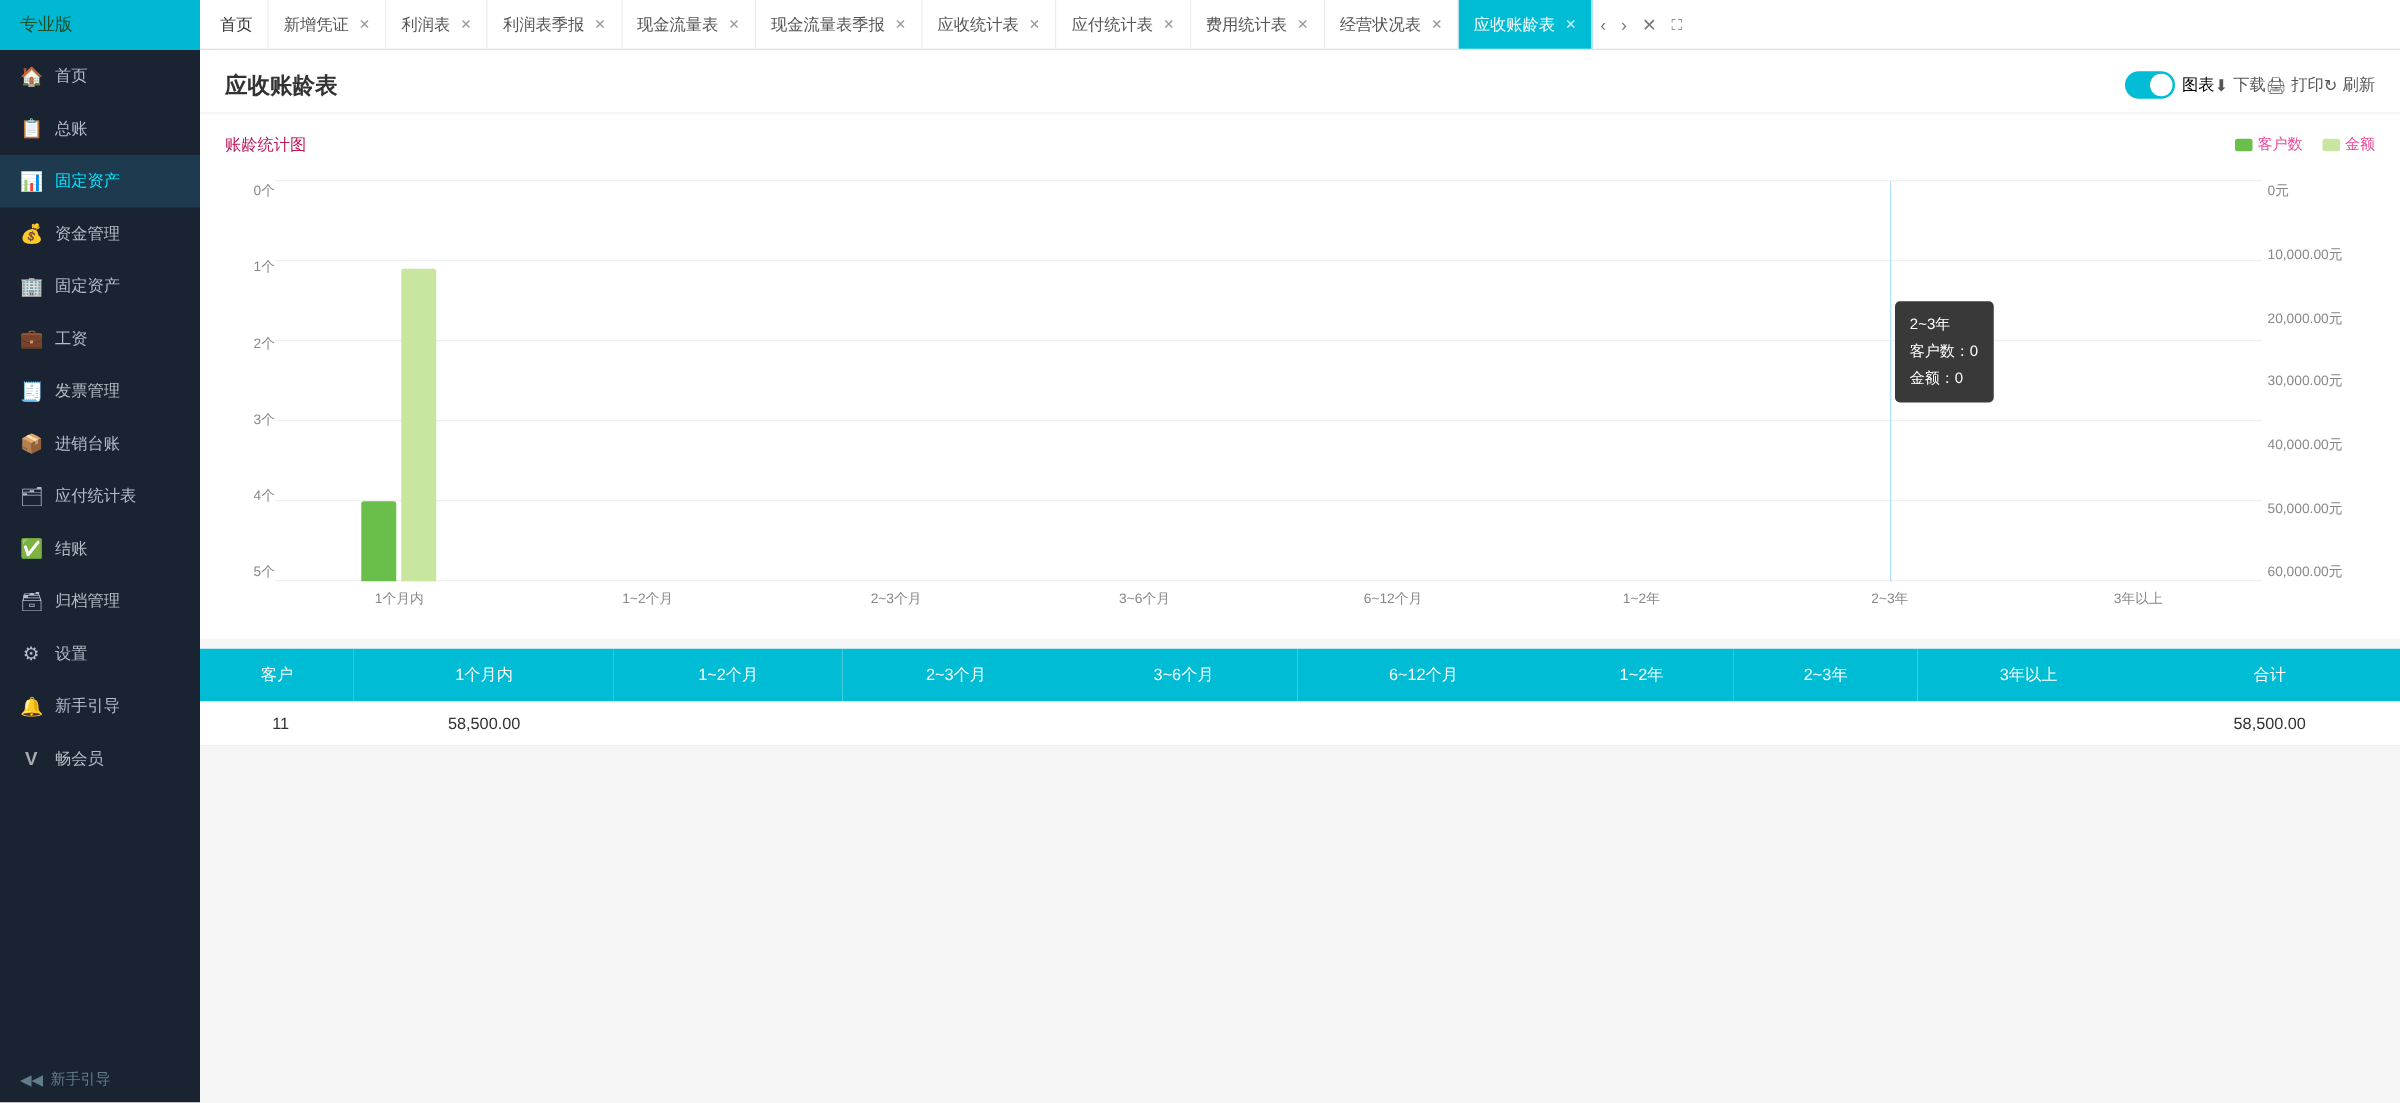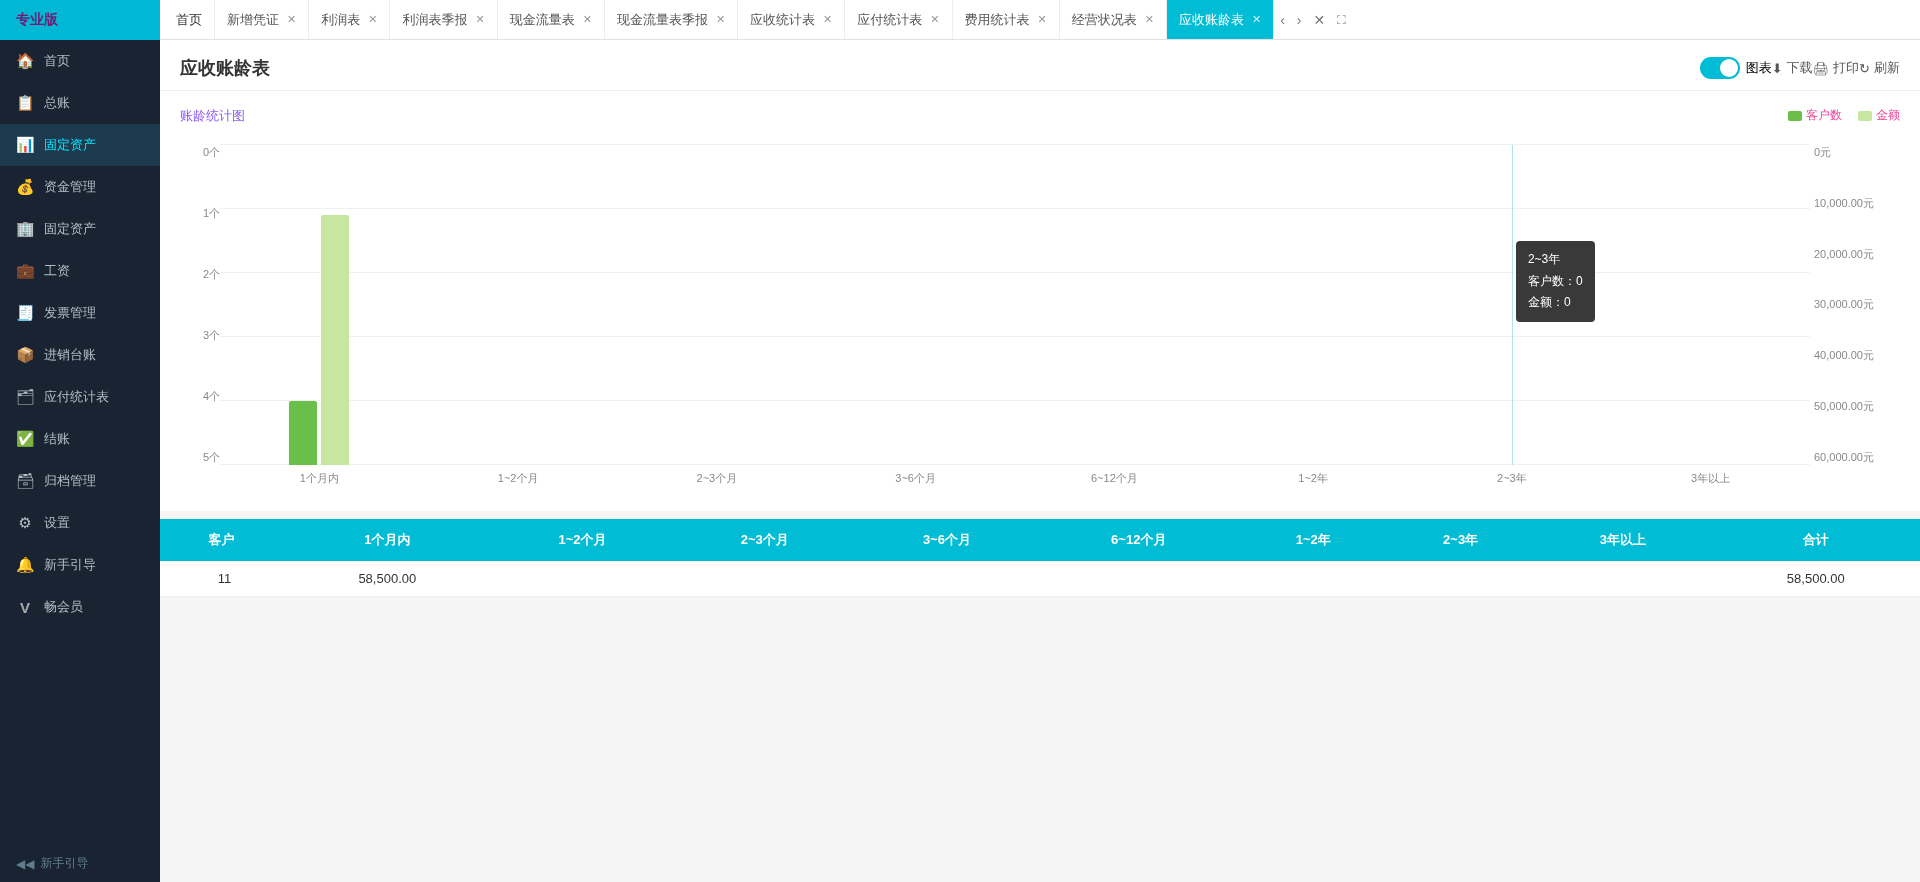--- a/index.html
+++ b/index.html
@@ -14,23 +14,23 @@
       flex-direction: column;
       height: 100%;
       color: #cdd5e0;
     }
     .sidebar-logo {
       height: 40px;
       background: #00b8d4;
       display: flex;
       align-items: center;
       padding: 0 16px;
-      color: #701a75;
+      color: #14532d;
       font-size: 14px;
-      font-weight: bold;
+      font-weight: normal;
     }
     .sidebar-item {
       display: flex;
       align-items: center;
       padding: 12px 16px;
       cursor: pointer;
       gap: 10px;
       font-size: 13px;
       color: #b0bec5;
     }
@@ -161,21 +161,21 @@
       font-size: 13px;
     }
 
     
     .chart-section {
       background: white;
       margin: 0;
       padding: 16px 20px;
       position: relative;
     }
-    .chart-title { font-size: 13px; color: #8b5cf6; margin-bottom: 10px; }
+    .chart-title { font-size: 13px; color: #be185d; margin-bottom: 10px; }
     .chart-legend {
       position: absolute;
       top: 16px;
       right: 20px;
       display: flex;
       align-items: center;
       gap: 16px;
       font-size: 12px;
       color: #ec4899;
     }
@@ -299,21 +299,21 @@
       width: 100%;
       border-collapse: collapse;
     }
     .data-table thead tr {
       background: #00bcd4;
       color: white;
     }
     .data-table thead th {
       padding: 12px 10px;
       font-size: 13px;
-      font-weight: bold;
+      font-weight: normal;
       text-align: center;
       border: none;
     }
     .data-table tbody tr {
       border-bottom: 1px solid #f0f0f0;
     }
     .data-table tbody td {
       padding: 10px 10px;
       font-size: 13px;
       color: #333;

